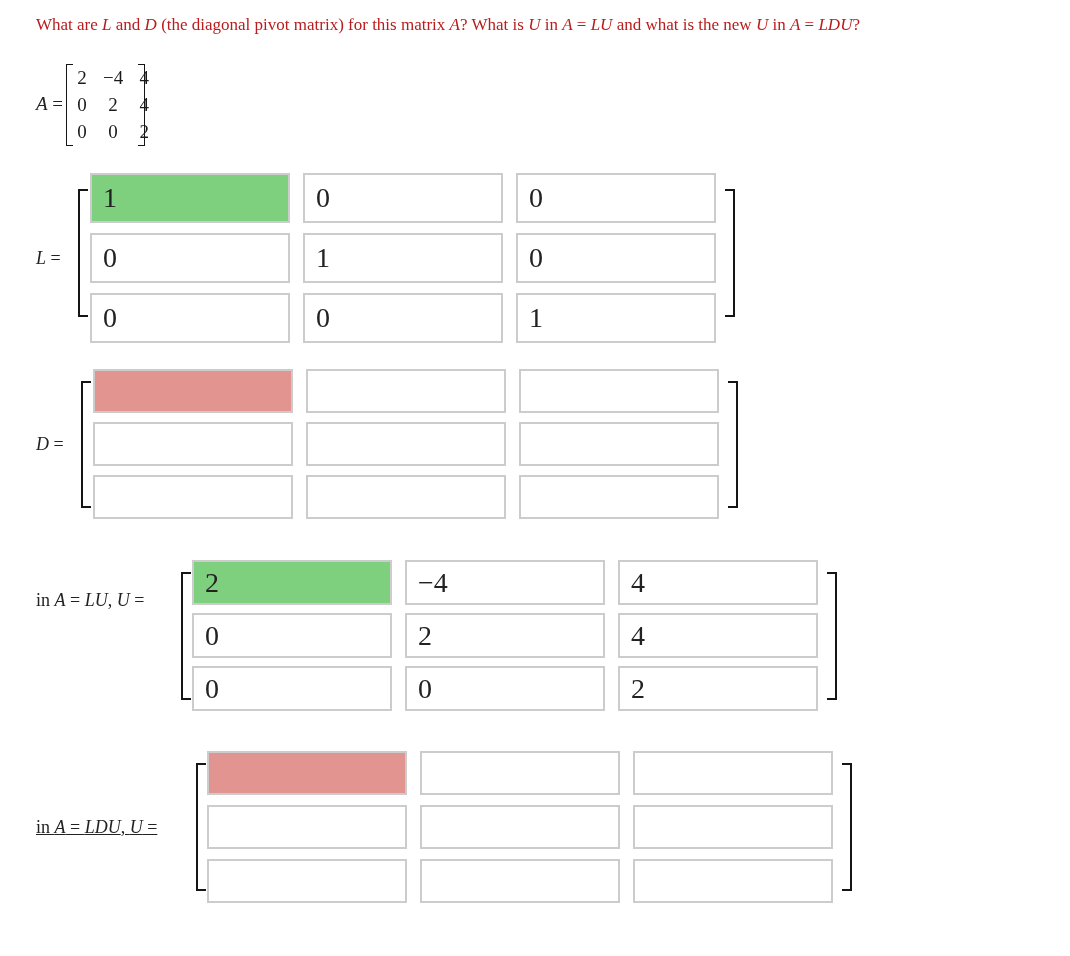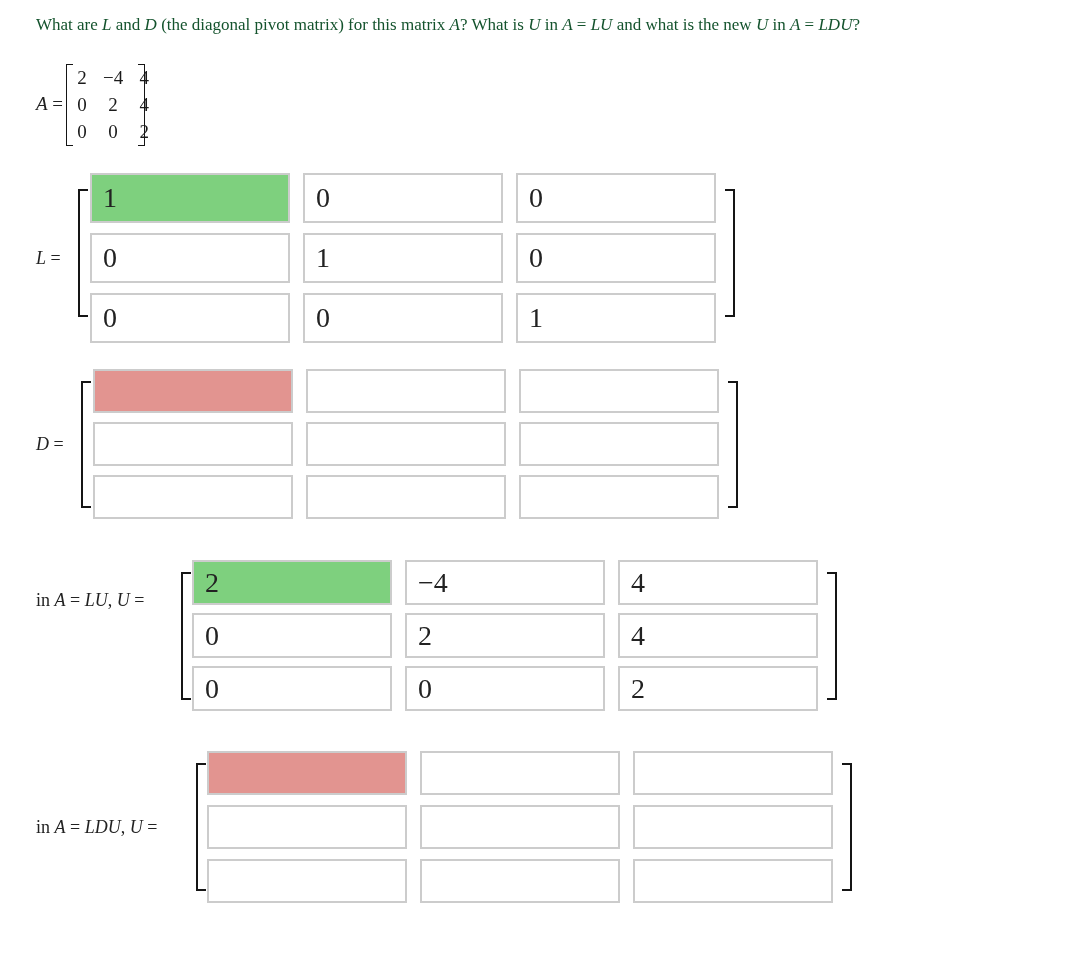--- a/index.html
+++ b/index.html
@@ -5,21 +5,21 @@
   * { margin:0; padding:0; box-sizing:border-box; }
   html,body { background:#fff; }
   .page {
     position:relative; width:1070px; height:956px; background:#ffffff;
     font-family:"Liberation Serif", serif; color:#222; overflow:hidden;
   }
   .it { font-style:italic; }
 
   .title {
     position:absolute; left:36px; top:14px; font-size:17px; line-height:22px;
-    white-space:nowrap; color:#14532d;
+    white-space:nowrap; color:#b91c1c;
   }
 
   
   .a-label { position:absolute; left:36px; top:93px; font-size:19px; }
   .a-grid {
     position:absolute; left:76px; top:64px; height:82px;
     display:grid; grid-template-columns:repeat(3, minmax(12px, auto));
     grid-template-rows:repeat(3, 1fr); column-gap:15px;
     font-size:19px; justify-items:center; align-items:center; color:#1a1a1a;
   }
@@ -114,21 +114,21 @@
     <div class="cell" data-state="default">4</div>
     <div class="cell" data-state="default">0</div>
     <div class="cell" data-state="default">2</div>
     <div class="cell" data-state="default">4</div>
     <div class="cell" data-state="default">0</div>
     <div class="cell" data-state="default">0</div>
     <div class="cell" data-state="default">2</div>
   </div>
   <div class="brk right" style="left:827px; top:572px; height:128px;"></div>
 
-  <div class="mlabel" style="top:816px;"><span>in </span><span class="it">A</span><span> = </span><span class="it">LDU</span><span>, </span><span class="it">U</span><span> =</span></div>
+  <div class="mlabel" style="top:816px;text-decoration:underline;"><span>in </span><span class="it">A</span><span> = </span><span class="it">LDU</span><span>, </span><span class="it">U</span><span> =</span></div>
   <div class="brk left" style="left:196px; top:763px; height:128px;"></div>
   <div class="grid" id="ldu-grid">
     <div class="cell" data-state="incorrect"></div>
     <div class="cell" data-state="default"></div>
     <div class="cell" data-state="default"></div>
     <div class="cell" data-state="default"></div>
     <div class="cell" data-state="default"></div>
     <div class="cell" data-state="default"></div>
     <div class="cell" data-state="default"></div>
     <div class="cell" data-state="default"></div>

